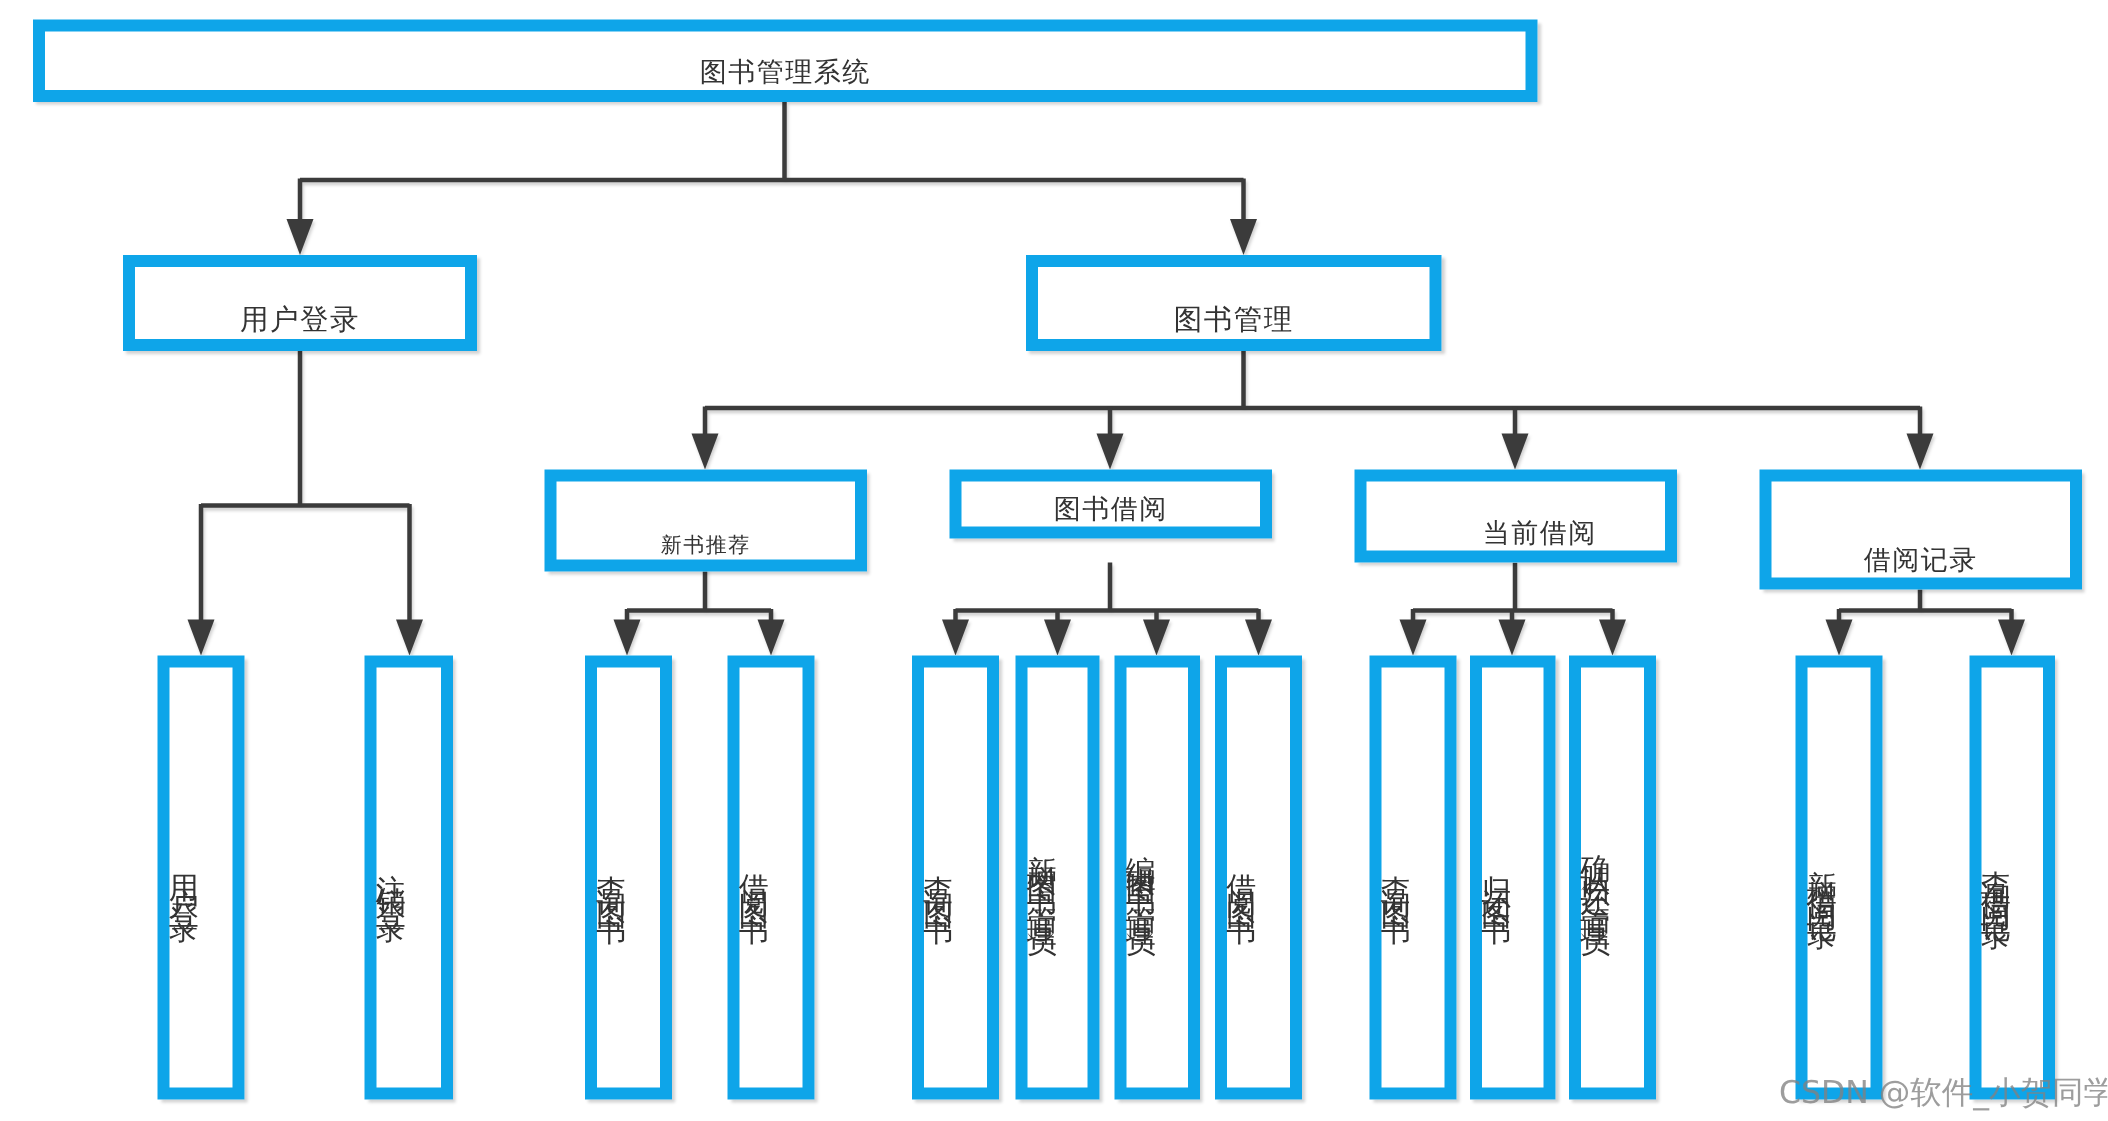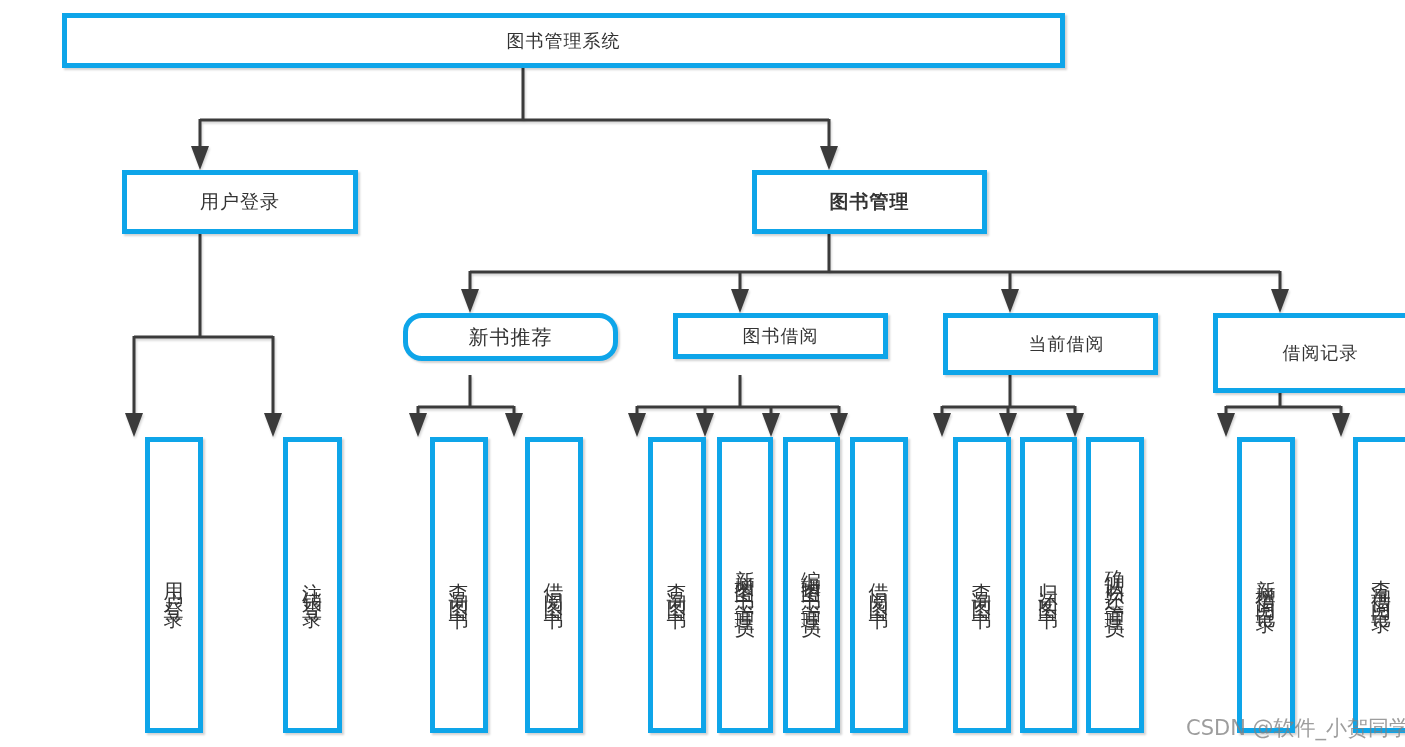--- a/index.html
+++ b/index.html
@@ -19,49 +19,48 @@
   #connectors {
     position: absolute;
     left: 0; top: 0;
     width: 1405px; height: 747px;
     filter: drop-shadow(1px 2px 1px rgba(0,0,0,0.18));
   }
   .node {
     position: absolute;
     box-sizing: border-box;
     background: #ffffff;
-    border: 5px solid #0ea5e9;
+    border: 8px solid #0ea5e9;
     display: flex;
-    align-items: center;
+    align-items: flex-end;
     justify-content: center;
     color: #333333;
     box-shadow: 2px 2px 2px rgba(0,0,0,0.18);
-    margin-left: 40px;
   }
   .hbox {
     font-size: 19px;
     letter-spacing: 1px;
     white-space: nowrap;
   }
   .vbox {
     writing-mode: vertical-rl;
     text-orientation: mixed;
     font-size: 20px;
     letter-spacing: 9px;
     line-height: 1;
     top: 437px;
     height: 296px;
   }
   
   .n-root  { left: 22px;  top: 13px;  width: 1003px; height: 55px; font-size: 18px; }
   
   .n-login { left: 82px;  top: 170px; width: 236px;  height: 64px; }
-  .n-mgmt  { left: 712px; top: 170px; width: 235px;  height: 64px; font-weight: bold; }
-  
-  .n-l3a { left: 363px;  top: 313px; width: 215px; height: 48px; font-size: 20px; border-radius: 19px; }
+  .n-mgmt  { left: 684px; top: 170px; width: 277px;  height: 64px; }
+  
+  .n-l3a { left: 363px;  top: 313px; width: 215px; height: 68px; font-size: 14px; }
   .n-l3b { left: 633px;  top: 313px; width: 215px; height: 46px; font-size: 18px; }
   .n-l3c { left: 903px;  top: 313px; width: 215px; height: 62px; font-size: 18px; padding-left: 32px; }
   .n-l3d { left: 1173px; top: 313px; width: 215px; height: 80px; font-size: 18px; }
   
   .n-v01 { left: 105px;  width: 58px; }
   .n-v02 { left: 243px;  width: 59px; }
   .n-v03 { left: 390px;  width: 58px; }
   .n-v04 { left: 485px;  width: 58px; }
   .n-v05 { left: 608px;  width: 58px; }
   .n-v06 { left: 677px;  width: 56px; letter-spacing: 7px; }

